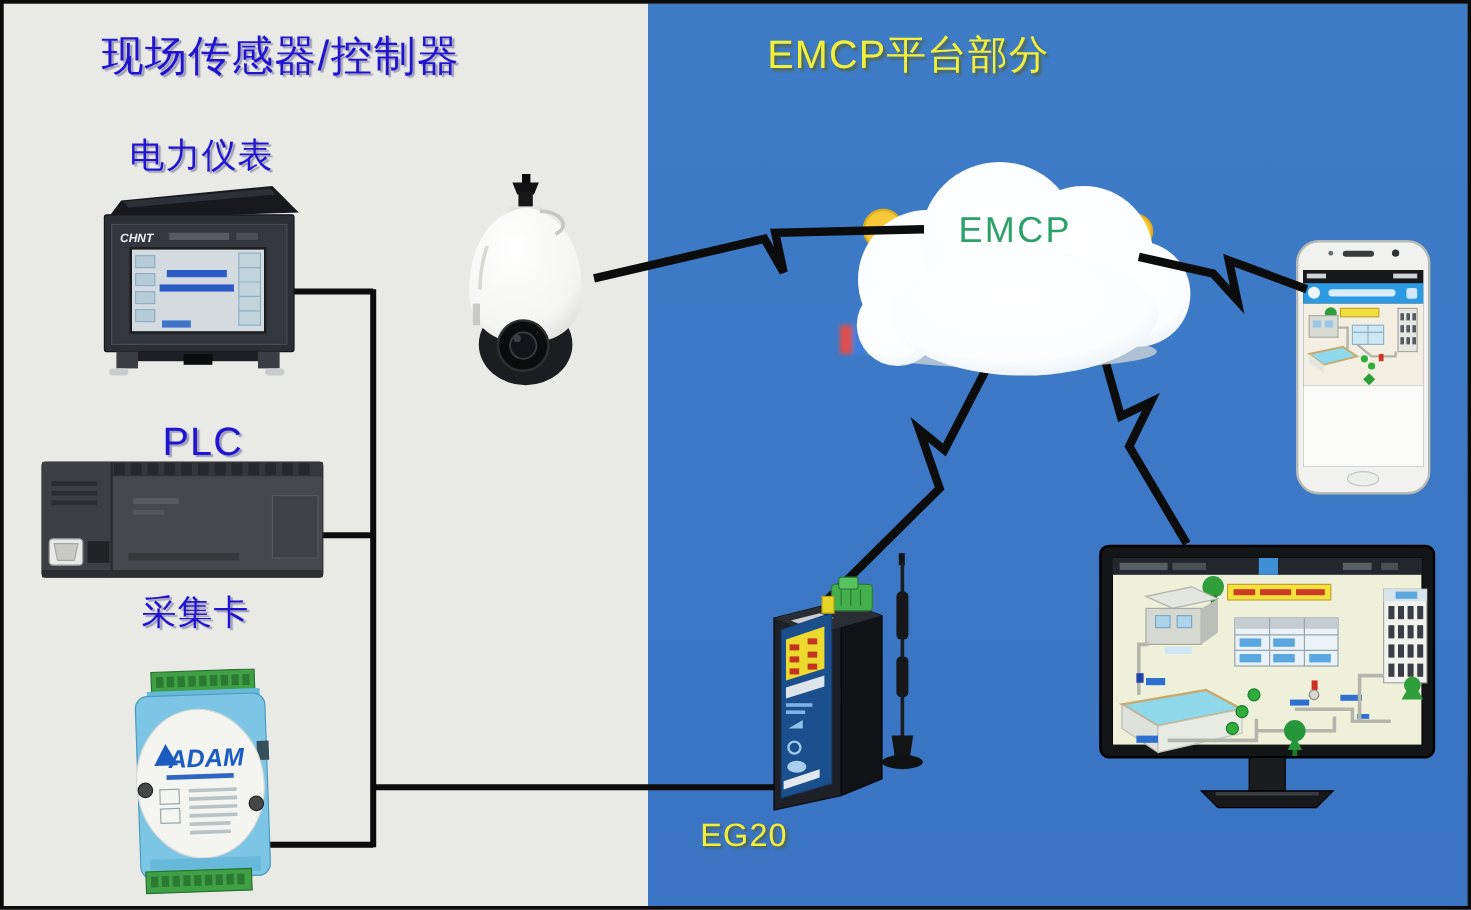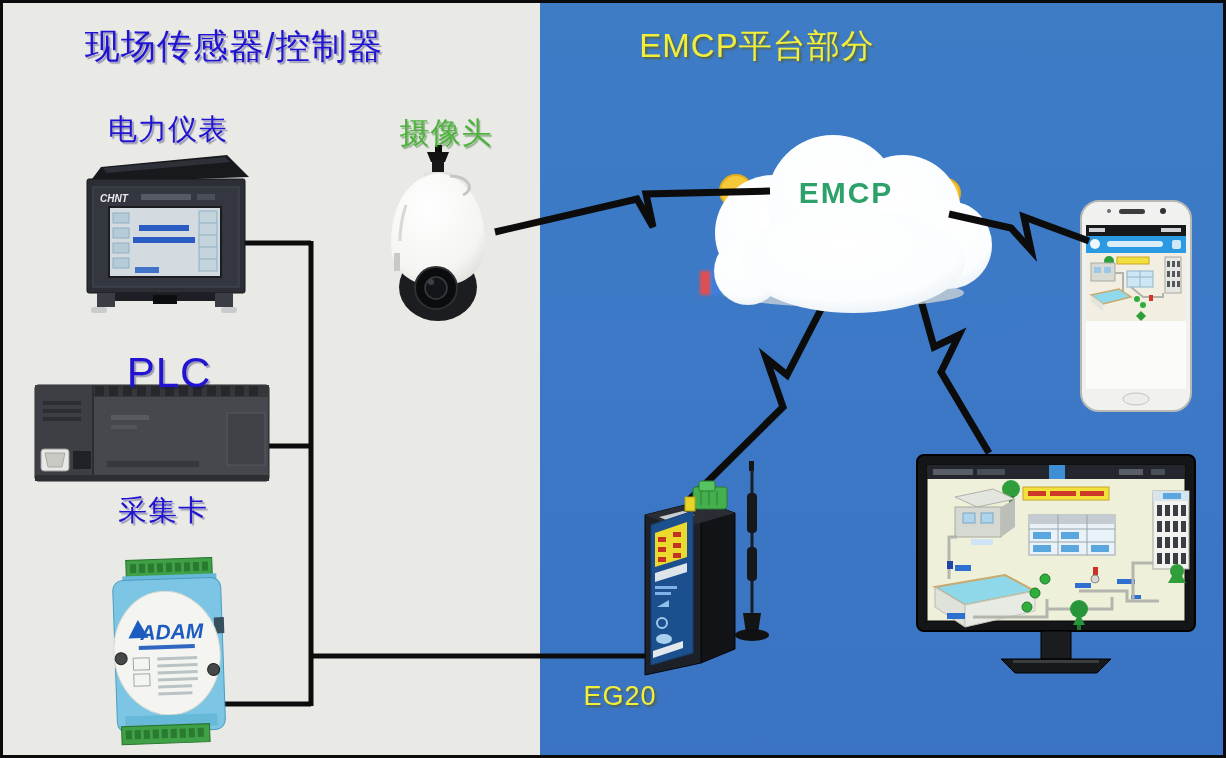--- a/index.html
+++ b/index.html
@@ -13,21 +13,21 @@
   #bg-platform{left:537px;right:0;background:linear-gradient(180deg,#3e7cc6 0%,var(--platform-bg,#3c78c6) 55%,#3a74c2 100%);}
   svg.layer{position:absolute;left:0;top:0;width:1226px;height:758px;}
   #wires-under{z-index:1;}
   .device{position:absolute;z-index:2;}
   #wires-over{z-index:3;pointer-events:none;}
   .lbl{position:absolute;z-index:4;transform:translateX(-50%);white-space:nowrap;font-weight:normal;letter-spacing:1px;}
   .lbl-blue{color:var(--blue-label,#2013d2);text-shadow:2px 2px 1px rgba(15,15,90,.35);}
   .lbl-green{color:var(--green-label,#4db33c);text-shadow:1.5px 1.5px 1px rgba(25,90,15,.4);}
   .lbl-yellow{color:var(--yellow-label,#f2ee3a);text-shadow:2px 2px 2px rgba(95,88,0,.6);}
   .cloud-text{position:absolute;z-index:4;transform:translateX(-50%);text-align:center;
-    color:var(--cloud-text,#2ea16b);font-weight:bold;line-height:1.18;letter-spacing:2px;}
+    color:var(--cloud-text,#2ea16b);font-weight:normal;line-height:1.18;letter-spacing:2px;}
   .wire{stroke:var(--wire,#0c0c0c);stroke-width:5;fill:none;}
   .bolt{stroke:var(--wire,#0c0c0c);stroke-width:7;fill:none;stroke-linejoin:miter;stroke-linecap:butt;}
 </style>
 </head>
 <body>
 
 <div id="stage">
 
   <div class="bg" id="bg-field"></div>
   <div class="bg" id="bg-platform"></div>
@@ -386,22 +386,21 @@
   </svg>
 
   <svg class="layer" id="wires-over" viewBox="0 0 1226 758">
     <path class="bolt" d="M492 229 L634 196 L650 224 L643 191 L767 188"></path>
     <path class="bolt" d="M946 211 L1008 225 L1028 247 L1021 214 L1086 238"></path>
   </svg>
 
   <div class="lbl lbl-blue" style="left:231px;top:20px;font-size:35px">现场传感器/控制器</div>
   <div class="lbl lbl-blue" style="left:165px;top:107px;font-size:29px">电力仪表</div>
   <div class="lbl lbl-yellow" style="left:754px;top:21px;font-size:33px">EMCP平台部分</div>
-  <div class="lbl lbl-green" style="left:443px;top:110px;font-size:30px">摄像头</div>
-  <div class="lbl lbl-blue" style="left:166px;top:346px;font-size:42px">PLC</div>
+  <div class="lbl lbl-blue" style="left:166px;top:346px;font-size:33px">PLC</div>
   <div class="lbl lbl-blue" style="left:160px;top:488px;font-size:29px">采集卡</div>
   <div class="lbl lbl-yellow" style="left:617px;top:678px;font-size:27px">EG20</div>
 
   <div class="cloud-text" style="left:843px;top:172px">
     <div style="font-size:30px">EMCP</div>
   </div>
 
 </div>
 
 </body></html>

